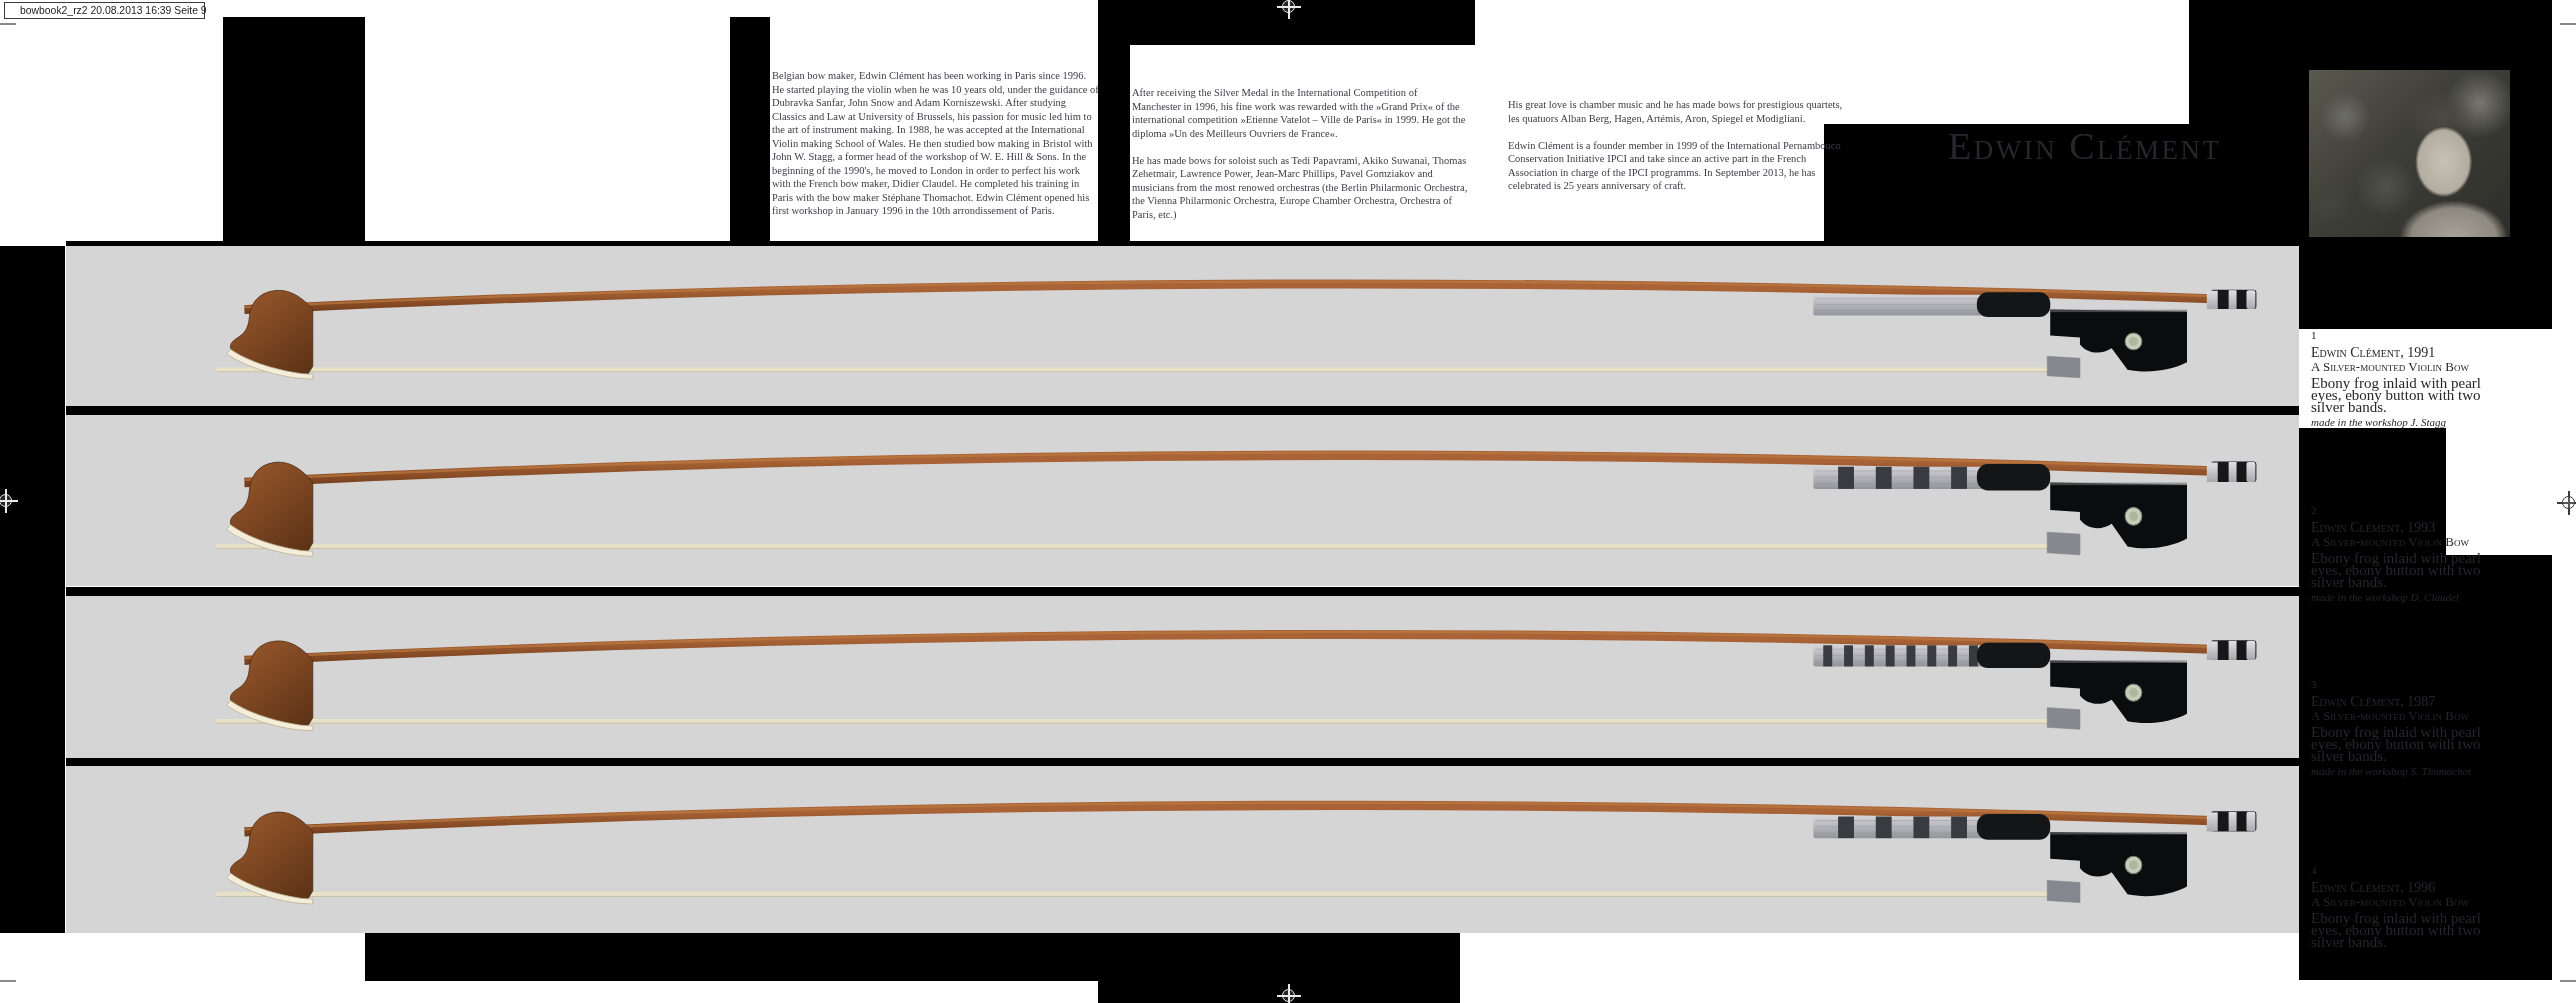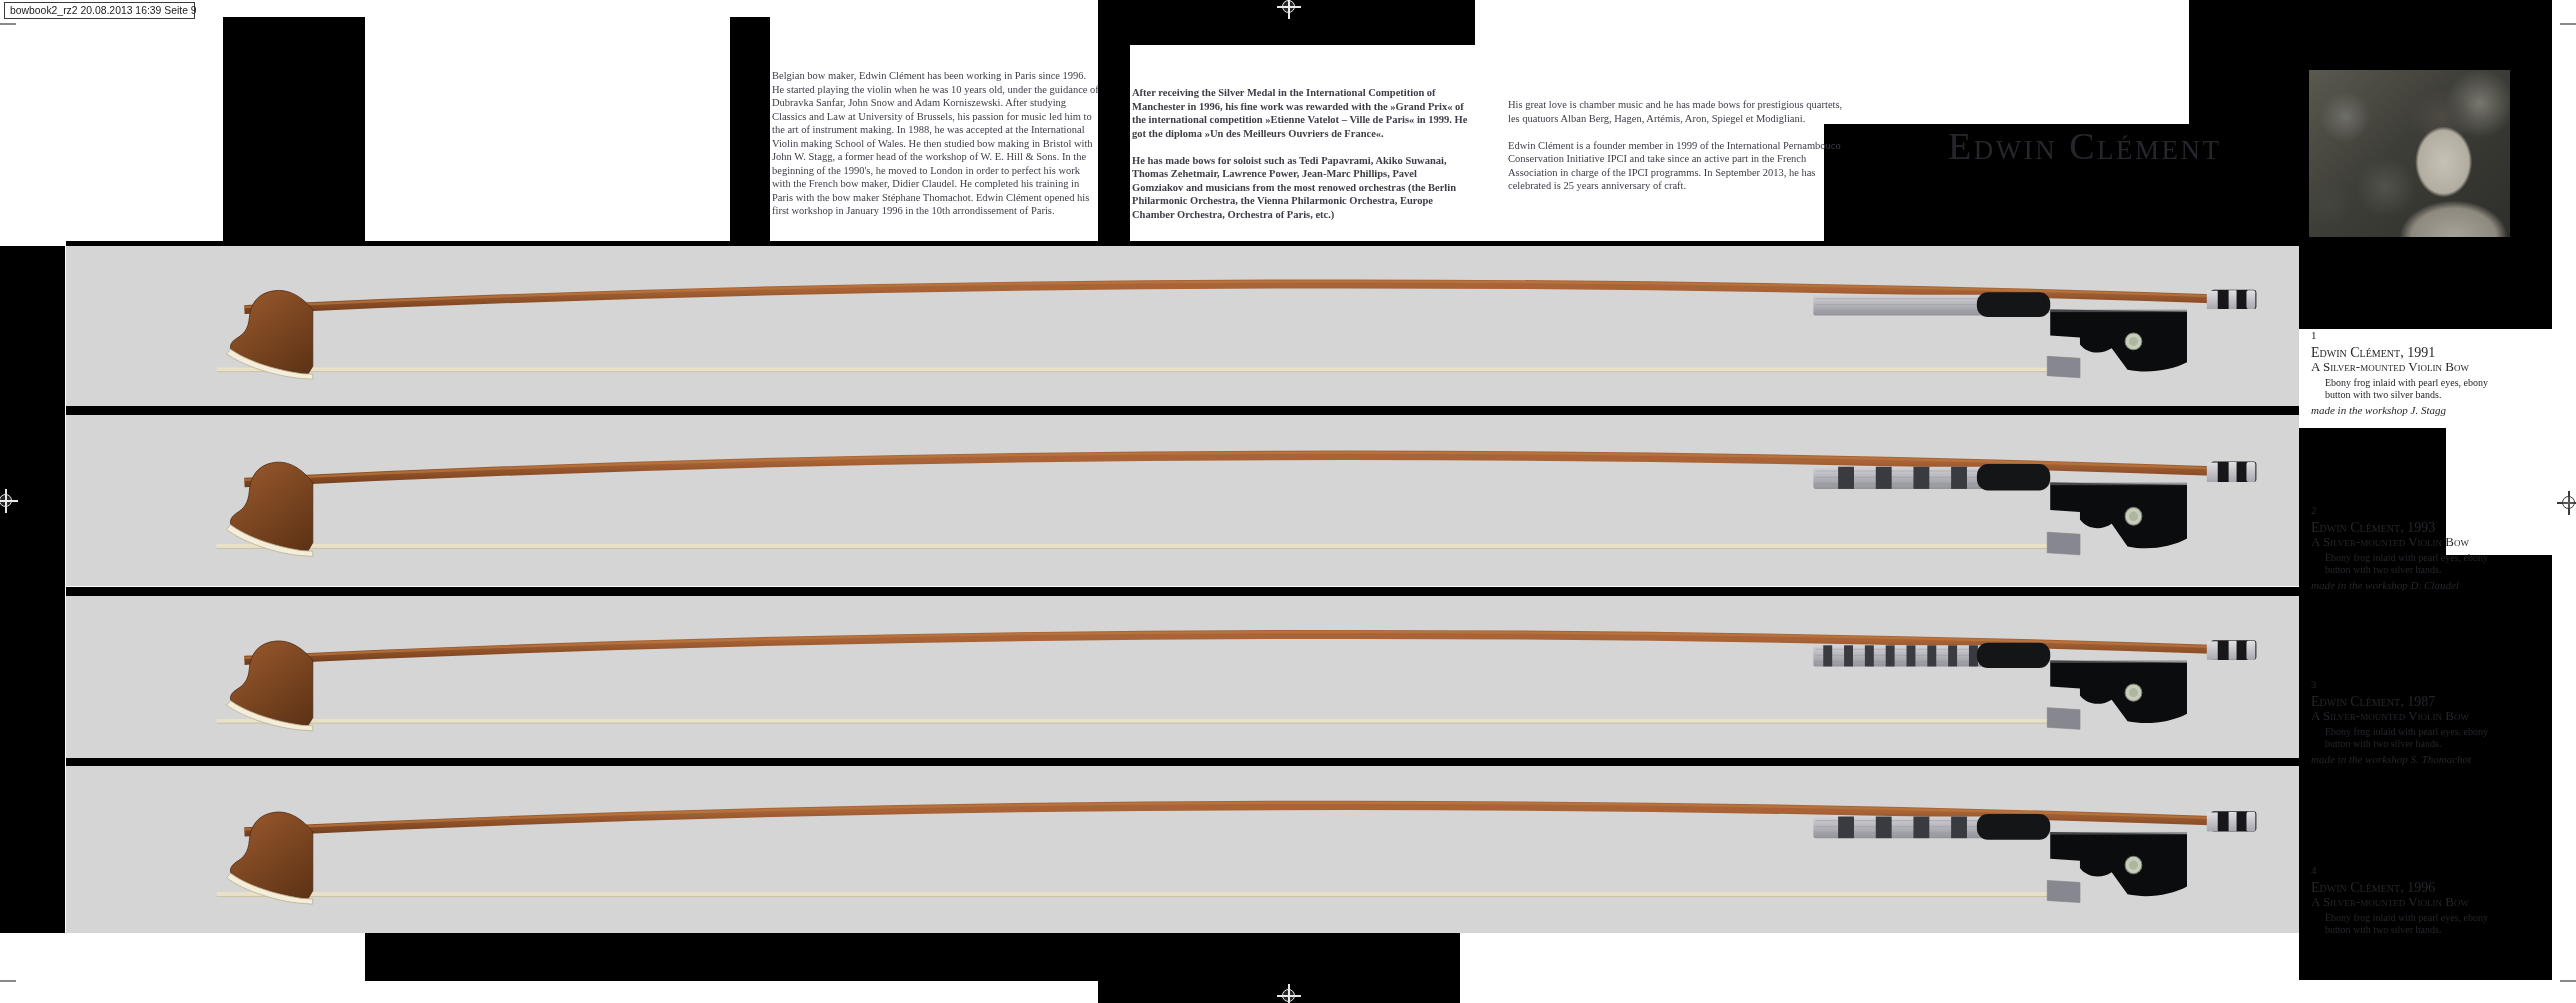--- a/index.html
+++ b/index.html
@@ -8,27 +8,27 @@
   .blk{position:absolute;background:#000000;}
   .wht{position:absolute;background:#ffffff;}
   .strip{position:absolute;left:66px;width:2233px;background:#d5d5d5;}
   .sep{position:absolute;left:66px;width:2233px;background:#000000;}
   .bow-art{position:absolute;inset:0;}
   .bow-art svg{width:100%;height:100%;display:block;}
 
   
   .file-label{position:absolute;left:4px;top:2px;width:184px;height:15px;border:1px solid #3a3a3a;
     background:#ffffff;font-family:"Liberation Sans","DejaVu Sans",sans-serif;font-size:10.4px;
-    line-height:15px;color:#1c1c1c;padding-left:5px;white-space:nowrap;}
+    line-height:15px;color:#1c1c1c;padding-left:15px;white-space:nowrap;}
 
   
   .bio{position:absolute;color:#3d3d47;font-size:10.5px;line-height:13.5px;text-align:left;}
   .bio p{margin:0 0 13.5px 0;}
   #bio-col1{left:772px;top:69px;width:327px;}
-  #bio-col2{left:1132px;top:86px;width:337px;font-weight:bold;}
+  #bio-col2{left:1132px;top:86px;width:337px;}
   #bio-col3{left:1508px;top:98px;width:337px;}
 
   
   .page-title{position:absolute;left:1948px;top:127px;width:327px;color:#26262c;
     font-variant:small-caps;font-size:38px;letter-spacing:2.5px;line-height:38px;white-space:nowrap;}
 
   
   .portrait{position:absolute;left:2309px;top:70px;width:201px;height:167px;background:
     radial-gradient(ellipse 46px 57px at 67% 55%, #c6c1b6 0%, #b3ada1 55%, rgba(0,0,0,0) 62%),
     radial-gradient(ellipse 50px 40px at 66% 28%, #4e4a44 0%, rgba(0,0,0,0) 66%),
@@ -37,21 +37,21 @@
     radial-gradient(circle 40px at 38% 70%, #52524c 0%, rgba(0,0,0,0) 75%),
     radial-gradient(circle 46px at 85% 20%, #77776f 0%, rgba(0,0,0,0) 75%),
     radial-gradient(circle 30px at 10% 80%, #45453f 0%, rgba(0,0,0,0) 75%),
     linear-gradient(135deg,#59594f 0%,#3e3e38 45%,#2e2e2a 100%);}
 
   
   .caption{position:absolute;left:2311px;width:198px;color:#26262c;}
   .cap-num{font-size:11px;line-height:12px;margin-bottom:5px;}
   .cap-title{font-variant:small-caps;font-size:14px;line-height:14px;}
   .cap-sub{font-variant:small-caps;font-size:13px;line-height:14px;margin-bottom:3px;}
-  .cap-desc{font-size:10px;line-height:12px;width:176px;margin-left:14px;}
+  .cap-desc{font-size:15px;line-height:12px;width:176px;}
   .cap-wk{font-size:11px;line-height:12px;font-style:italic;margin-top:3px;}
 
   
   .regmark{position:absolute;width:24px;height:24px;}
   .regmark i{position:absolute;background:var(--c);display:block;}
   .regmark .h{left:0;right:0;top:11px;height:1.5px;}
   .regmark .v{top:0;bottom:0;left:11px;width:1.5px;}
   .regmark .c{left:5px;top:5px;width:11px;height:11px;border:1.5px solid var(--c);
     border-radius:50%;background:rgba(255,255,255,0.15);}
   .cropmark{position:absolute;background:#8a8a8a;width:16px;height:1.5px;}

